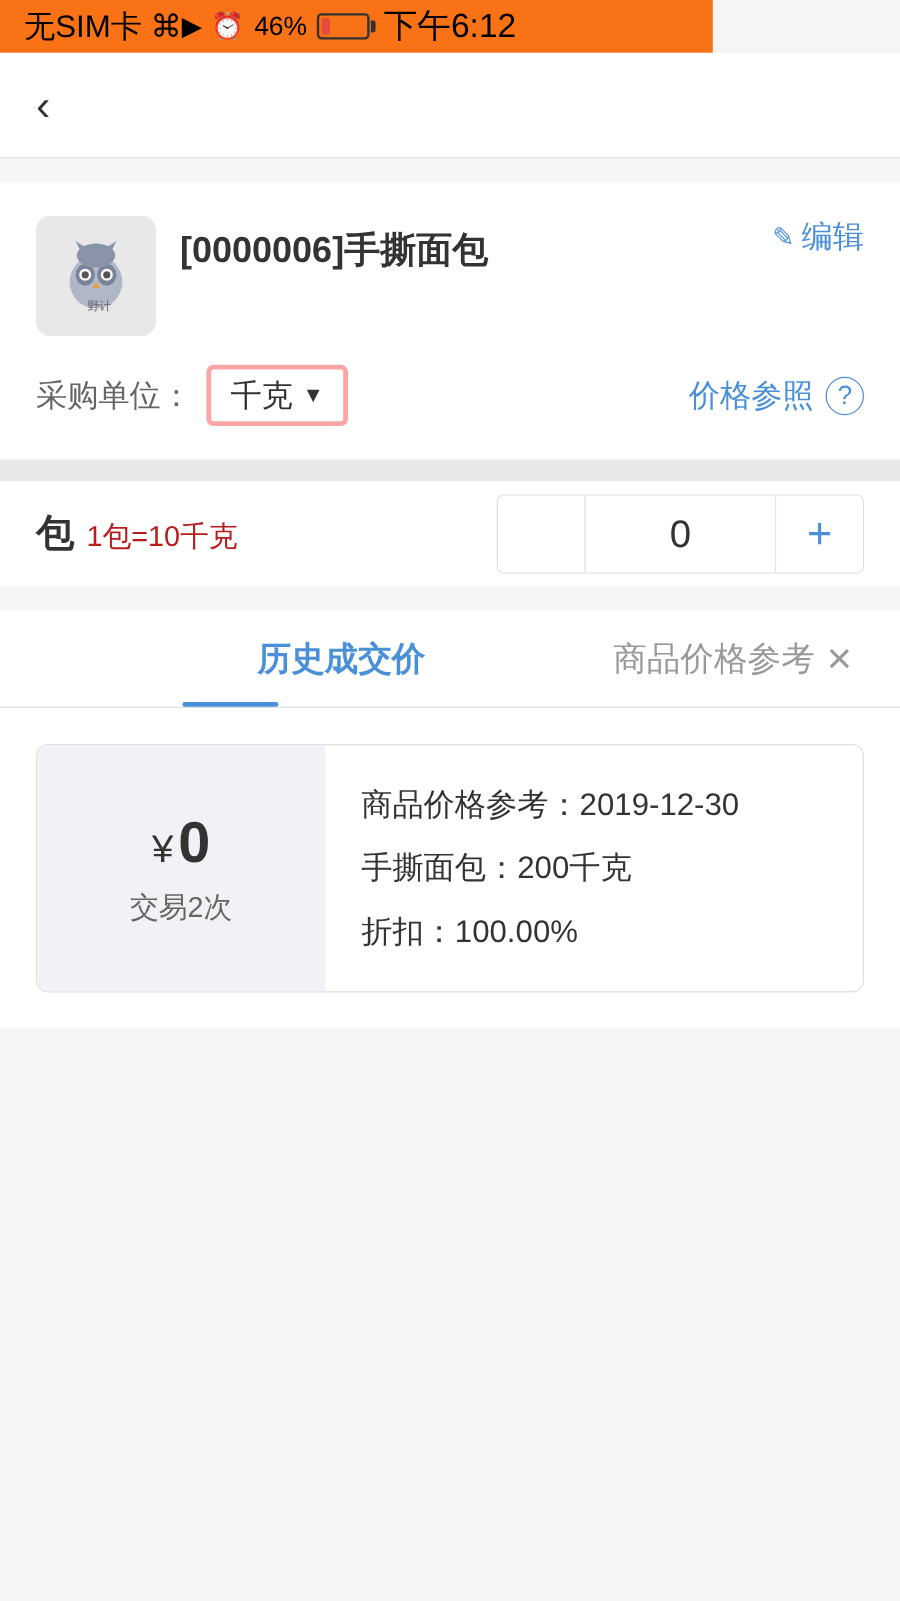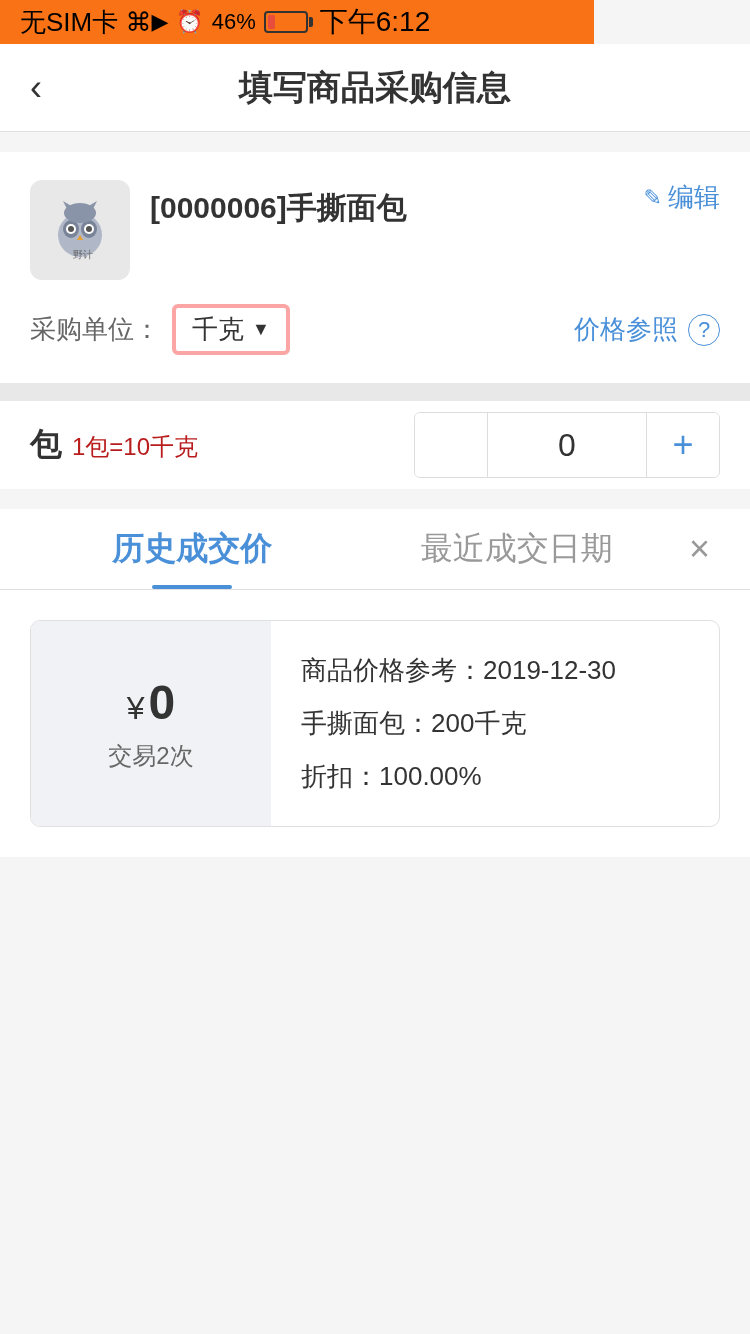--- a/index.html
+++ b/index.html
@@ -241,22 +241,22 @@
       align-items: center;
       border-bottom: 1px solid #e0e0e0;
       padding: 0 30px;
       position: relative;
     }
     .tab-item {
       flex: 1;
       height: 80px;
       display: flex;
       align-items: center;
-      justify-content: center;
-      font-size: 32px;
+      justify-content: flex-end;
+      font-size: 28px;
       color: #999;
       cursor: pointer;
       position: relative;
     }
     .tab-item.active {
       color: #4a90d9;
       font-weight: 600;
     }
     .tab-item.active::after {
       content: '';
@@ -340,21 +340,20 @@
     <span style="font-size:22px;">⏰</span>
     <span style="font-size:22px;">46%</span>
     <span class="battery">
       <span class="battery-fill"></span>
     </span>
   </div>
 </div>
 
 <div class="nav-bar">
   <span class="nav-back">‹</span>
-  <span class="nav-title">填写商品采购信息</span>
 </div>
 
 <div class="product-card">
   <div class="product-header">
     <div class="product-left">
       <div class="product-thumb">
 
         <svg width="70" height="70" viewBox="0 0 70 70" xmlns="http://www.w3.org/2000/svg">
           <ellipse cx="35" cy="40" rx="22" ry="22" fill="#b0b8c8"></ellipse>
           <ellipse cx="26" cy="34" rx="8" ry="9" fill="#7a8499"></ellipse>
@@ -405,21 +404,21 @@
     <div class="qty-btn" style="font-size:36px; color:#4a90d9;">+</div>
   </div>
 </div>
 
 <div class="tabs-panel">
   <div class="tabs-header">
     <div class="tab-item active">
       <span>历史成交价</span>
     </div>
     <div class="tab-item">
-      <span>最近成交日期</span>
+      <span>商品价格参考</span>
     </div>
     <div class="tab-close">×</div>
   </div>
 
   <div class="tab-content">
     <div class="history-card">
       <div class="history-left">
         <div class="history-price">
           <span class="price-symbol">¥</span>
           <span>0</span>

